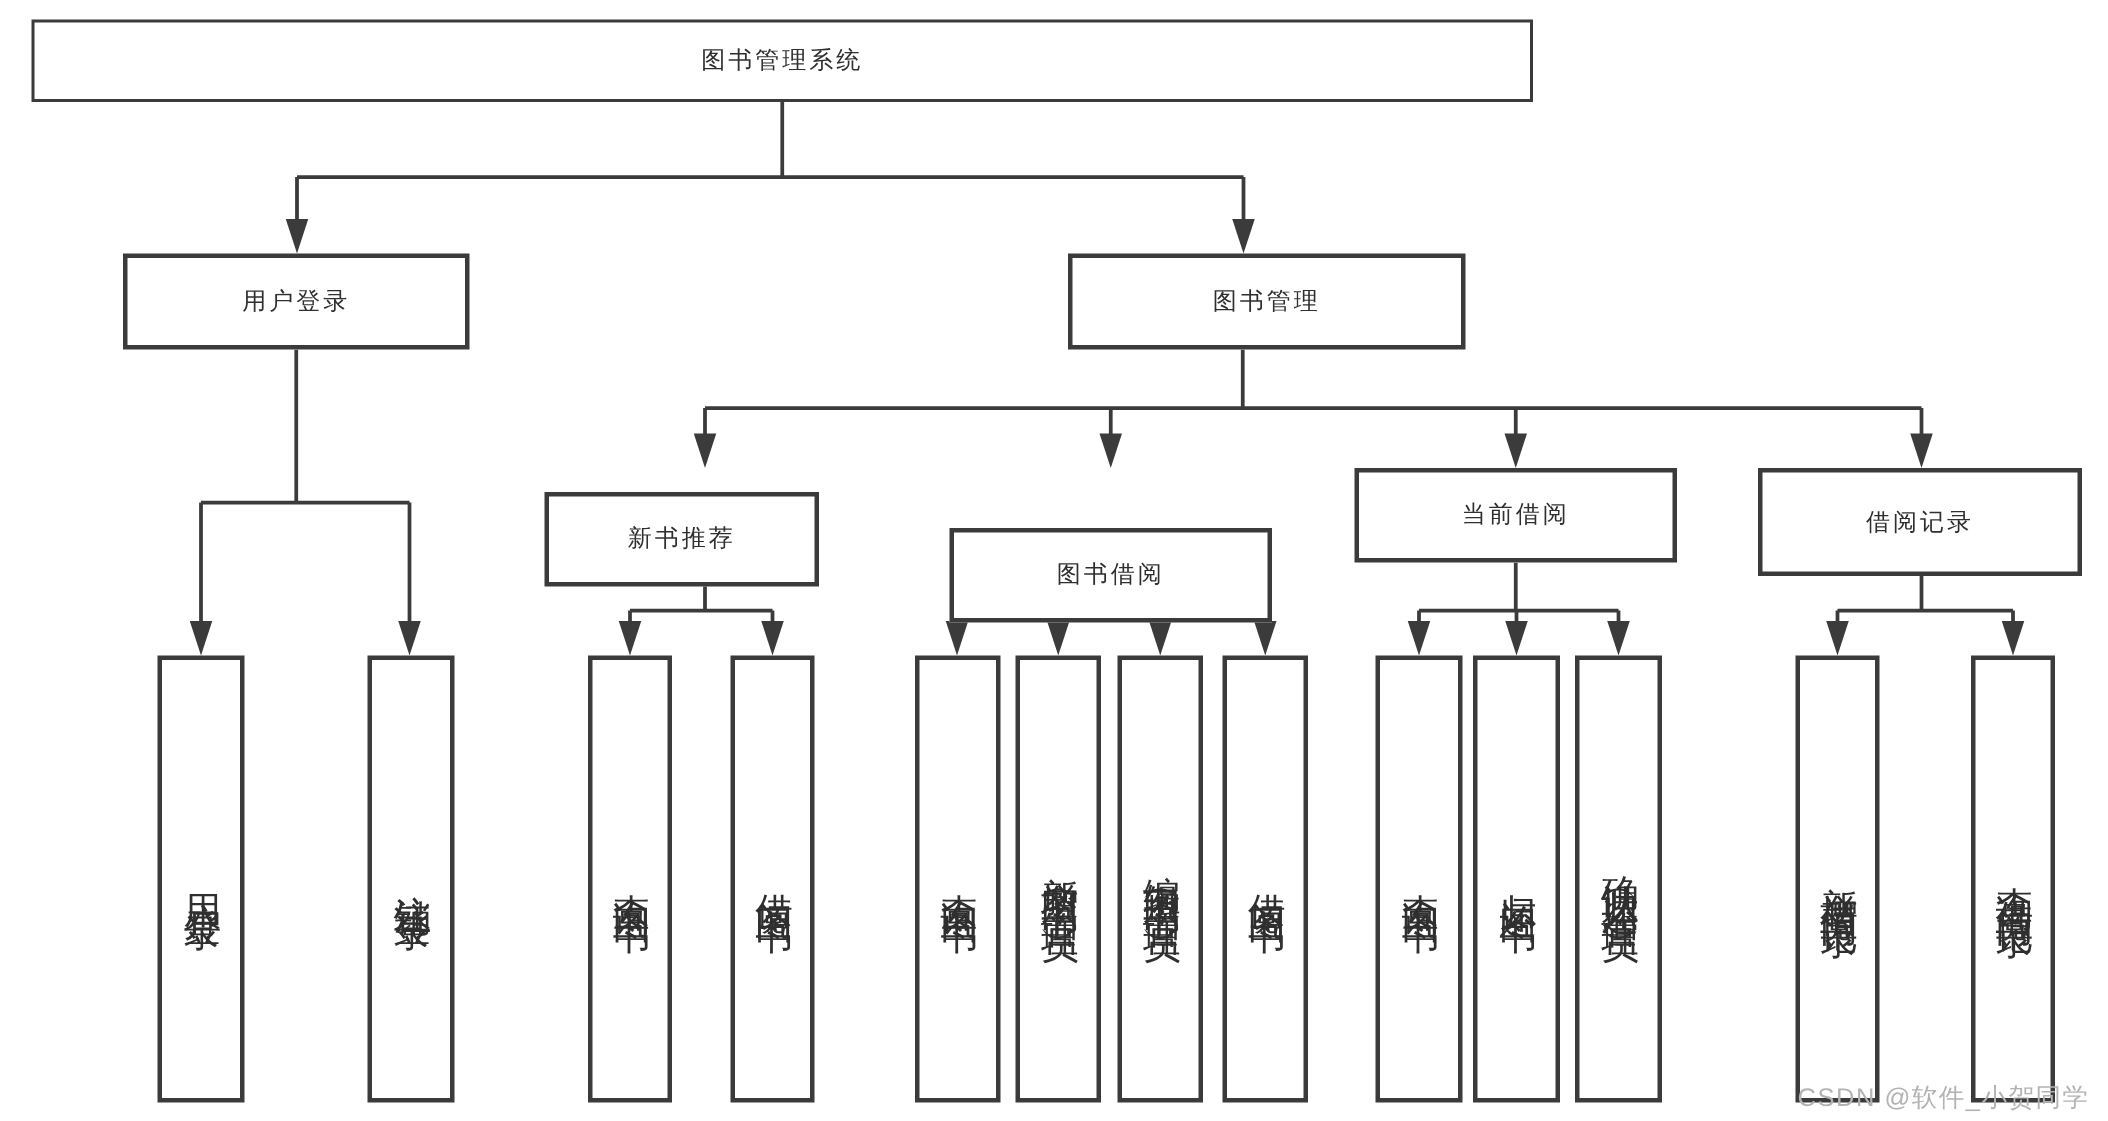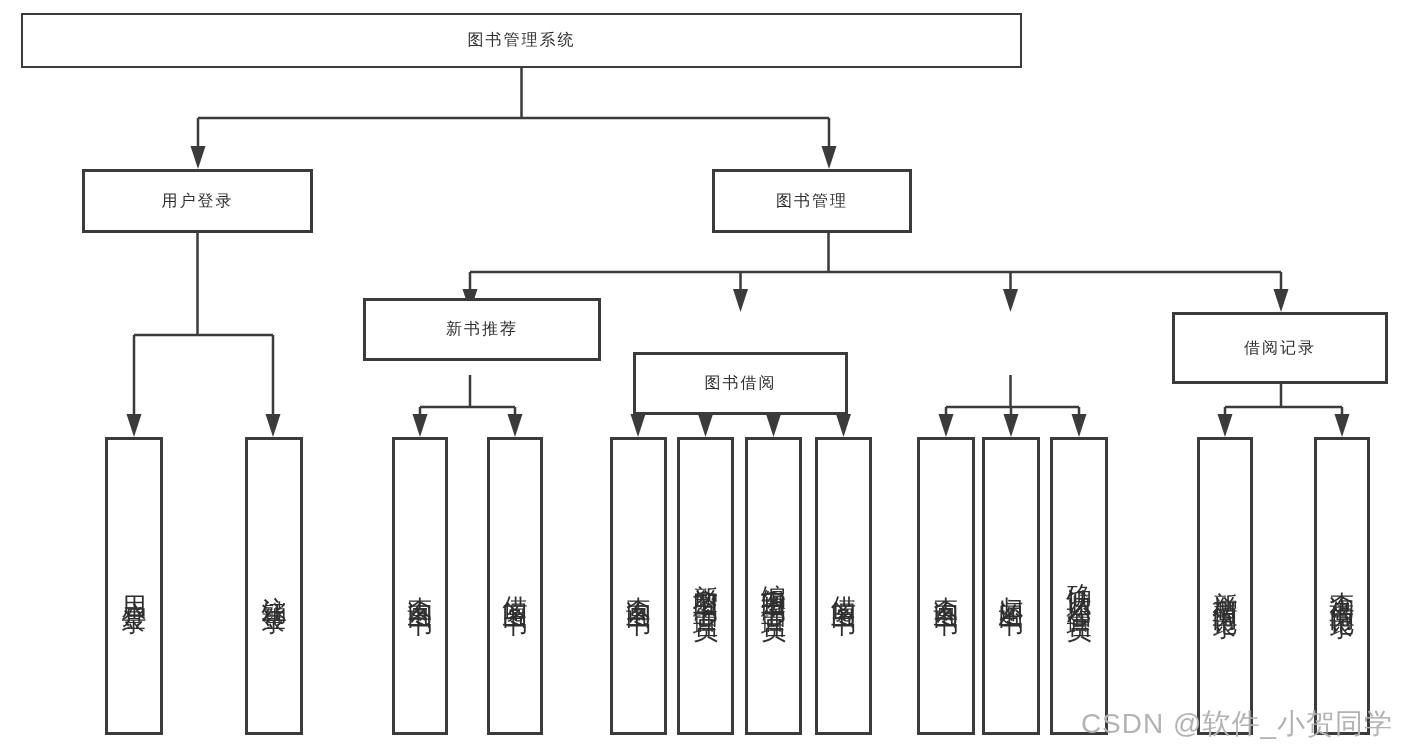--- a/index.html
+++ b/index.html
@@ -29,21 +29,21 @@
     text-orientation:mixed;
     font-size:25px;
     letter-spacing:5px;
     line-height:1;
   }
   .watermark {
     position:absolute;
     right:12px;
     bottom:4px;
     color:#b3b3b3;
-    font-size:28px;
+    font-size:17px;
     letter-spacing:1px;
     z-index:3;
     white-space:nowrap;
   }
   .line { stroke:#3b3b3b; stroke-width:2.5; fill:none; }
   .arrow { fill:#3b3b3b; stroke:none; }
 </style>
 </head>
 <body>
 
@@ -88,24 +88,25 @@
     <g>
       <path class="line" d="M1281 375 V407 M1225 407 H1342 M1225 407 V416 M1342 407 V416"></path>
       <polygon class="arrow" points="1217.5,414 1232.5,414 1225,437"></polygon>
       <polygon class="arrow" points="1334.5,414 1349.5,414 1342,437"></polygon>
     </g>
   </svg>
 
   <div class="box h root" style="left:21px; top:13px; width:1001px; height:55px;">图书管理系统</div>
 
   <div class="box h" style="left:82px; top:169px; width:231px; height:64px;">用户登录</div>
-  <div class="box h" style="left:712px; top:169px; width:200px; height:64px;">图书管理</div>
+  <div class="box h" style="left:712px; top:169px; width:265px; height:64px;">图书管理</div>
 
-  <div class="box h" style="left:363px; top:298px; width:238px; height:63px;font-family:Liberation Serif, serif;">新书推荐</div>
+  <div class="box h" style="left:363px; top:328px; width:183px; height:63px;font-family:Liberation Serif, serif;">新书推荐</div>
   <div class="box h" style="left:633px; top:312px; width:215px; height:63px;margin-top:40px;">图书借阅</div>
+  <div class="box h" style="left:903px; top:312px; width:215px; height:63px;">当前借阅</div>
   <div class="box h" style="left:1172px; top:312px; width:216px; height:72px;">借阅记录</div>
 
   <div class="box v" style="left:105px; top:437px; width:58px; height:298px;">用户登录</div>
   <div class="box v" style="left:245px; top:437px; width:58px; height:298px;">注销登录</div>
 
   <div class="box v" style="left:392px; top:437px; width:56px; height:298px;">查询图书</div>
   <div class="box v" style="left:487px; top:437px; width:56px; height:298px;">借阅图书</div>
 
   <div class="box v" style="left:610px; top:437px; width:57px; height:298px;">查询图书</div>
   <div class="box v" style="left:677px; top:437px; width:57px; height:298px;">新增图书（管理员）</div>

